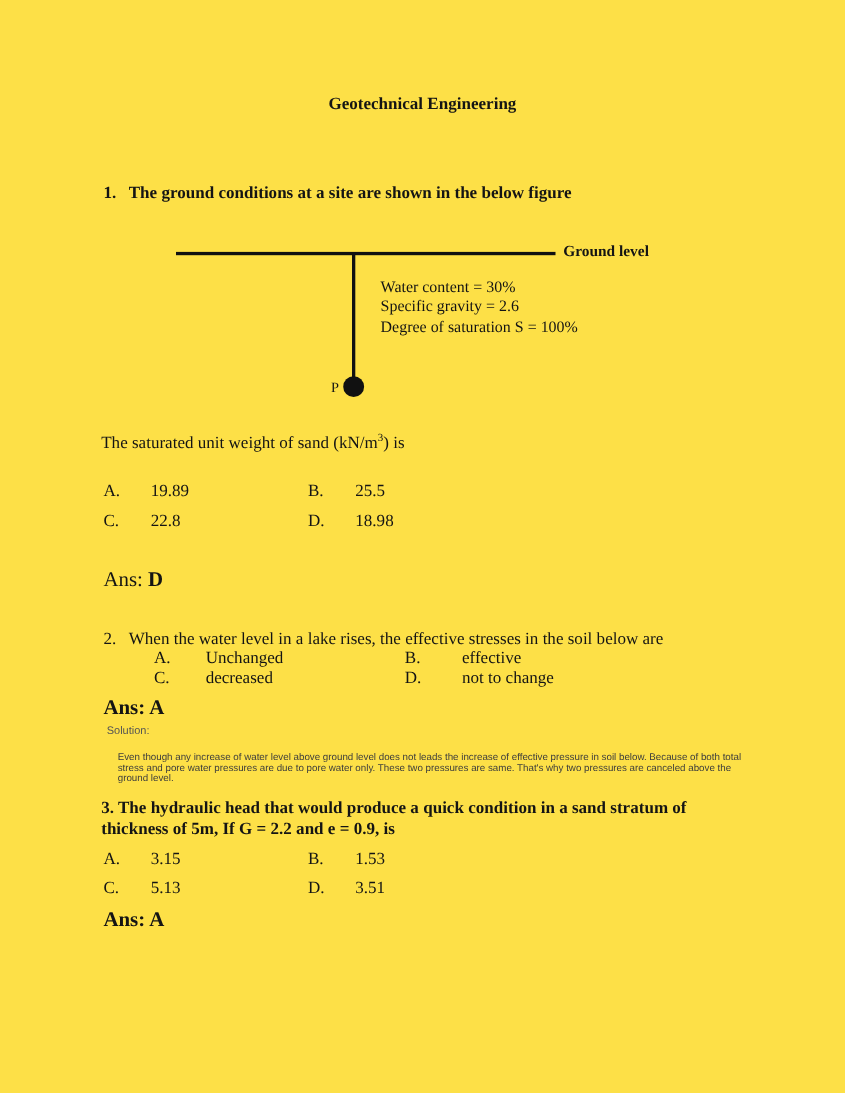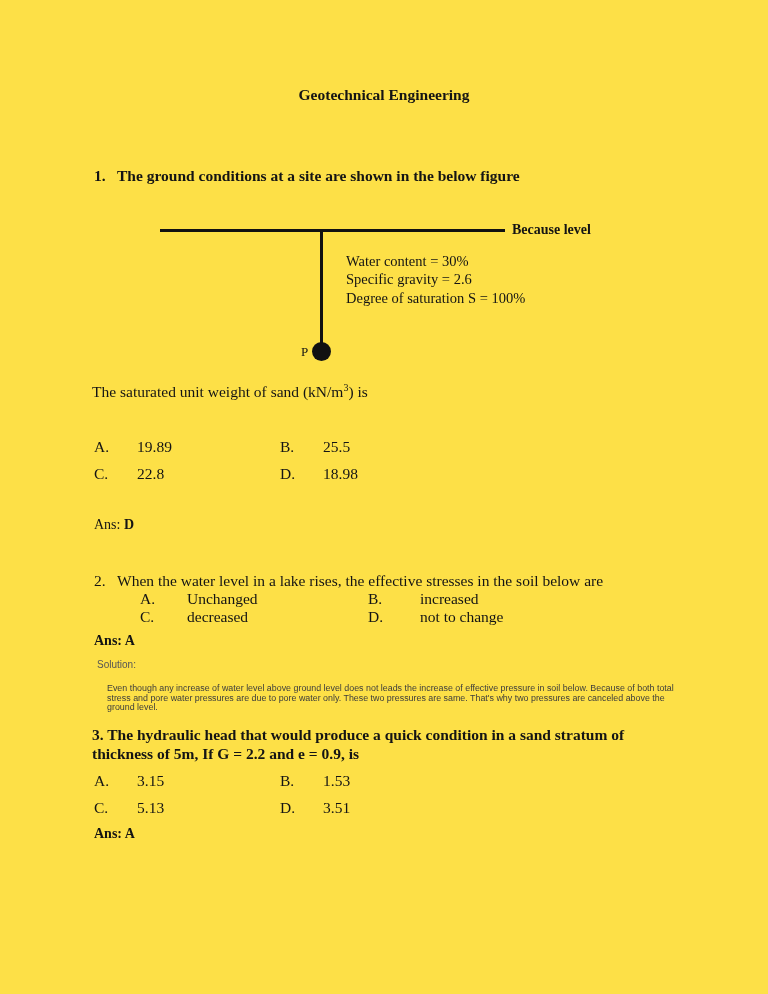--- a/index.html
+++ b/index.html
@@ -33,21 +33,21 @@
   .fig-info    { left: 346px; top: 252px; font-size: 14.5px; line-height: 18.3px; white-space: nowrap; }
 
   
   .opt-row { left: 0; top: 0; width: 768px; height: 18px; font-size: 15.5px; }
   .opt-row span { position: absolute; white-space: nowrap; }
   .q13 .lbl1 { left: 94px; }  .q13 .val1 { left: 137px; }
   .q13 .lbl2 { left: 280px; } .q13 .val2 { left: 323px; }
   .q2o .lbl1 { left: 140px; } .q2o .val1 { left: 187px; }
   .q2o .lbl2 { left: 368px; } .q2o .val2 { left: 420px; }
 
-  .ans { left: 94px; font-size: 14px; }
+  .ans { left: 94px; font-size: 19px; }
 
   .sol-label {
     left: 97px; top: 659px;
     font-family: "Liberation Sans", sans-serif;
     font-size: 10px; color: #555555; white-space: nowrap;
   }
   .sol-para {
     left: 107px; top: 684px;
     font-family: "Liberation Sans", sans-serif;
     font-size: 8.9px; line-height: 9.7px;
@@ -69,29 +69,29 @@
 
   <div class="abs qline" style="left:94px; top:167px;font-weight:bold;">
     <span class="qnum">1.</span><span>The ground conditions at a site are shown in the below figure</span>
   </div>
 
   <div>
     <div class="abs ground-line"></div>
     <div class="abs bore-line"></div>
     <div class="abs point-dot"></div>
     <div class="abs point-label">P</div>
-    <div class="abs ground-label">Because level</div>
+    <div class="abs ground-label">Ground level</div>
     <div class="abs fig-info">
       <div>Water content = 30%</div>
       <div>Specific gravity = 2.6</div>
       <div>Degree of saturation S = 100%</div>
     </div>
   </div>
 
-  <div class="abs qline" style="left:92px; top:383px;">
+  <div class="abs qline" style="left:92px; top:394px;">
     <span>The saturated unit weight of sand (kN/m</span><sup class="m3">3</sup><span>) is</span>
   </div>
 
   <div class="abs opt-row q13" style="top:438px;">
     <span class="lbl1">A.</span>
     <span class="val1">19.89</span>
     <span class="lbl2">B.</span>
     <span class="val2">25.5</span>
   </div>
   <div class="abs opt-row q13" style="top:465px;">
@@ -106,21 +106,21 @@
   </div>
 
   <div class="abs qline" style="left:94px; top:572px;">
     <span class="qnum">2.</span><span>When the water level in a lake rises, the effective stresses in the soil below are</span>
   </div>
 
   <div class="abs opt-row q2o" style="top:590px;">
     <span class="lbl1">A.</span>
     <span class="val1">Unchanged</span>
     <span class="lbl2">B.</span>
-    <span class="val2">increased</span>
+    <span class="val2">effective</span>
   </div>
   <div class="abs opt-row q2o" style="top:608px;">
     <span class="lbl1">C.</span>
     <span class="val1">decreased</span>
     <span class="lbl2">D.</span>
     <span class="val2">not to change</span>
   </div>
 
   <div class="abs ans bold" style="top:633px;">Ans: A</div>
 

